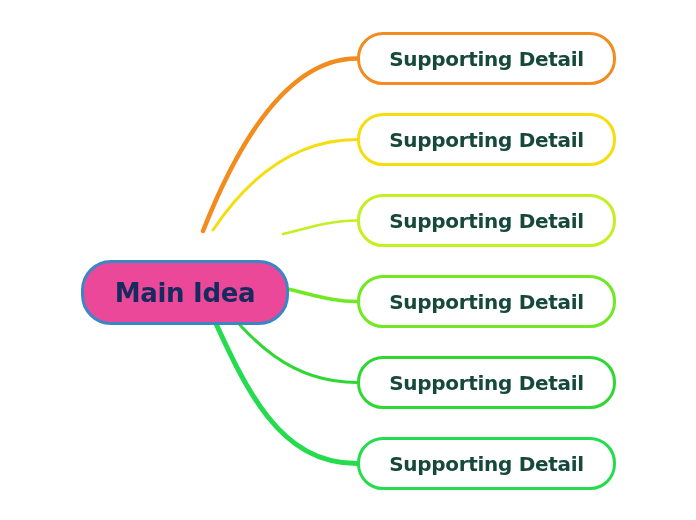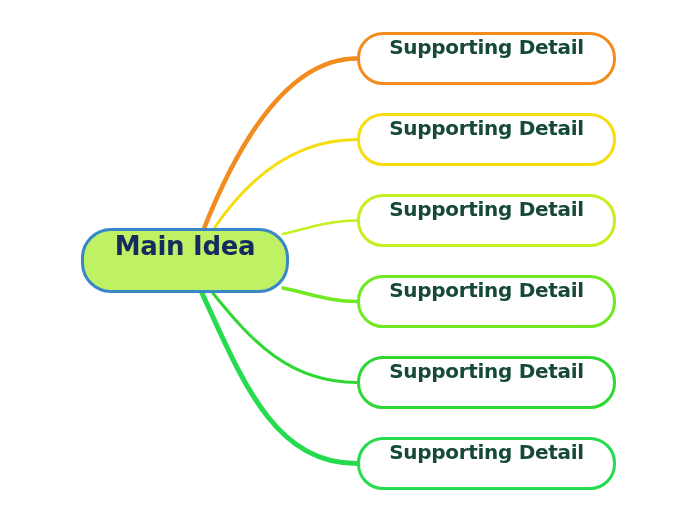--- a/index.html
+++ b/index.html
@@ -20,21 +20,21 @@
     left: 0;
     top: 0;
     width: 696px;
     height: 520px;
     z-index: 1;
   }
   .node {
     position: absolute;
     box-sizing: border-box;
     display: flex;
-    align-items: flex-start;
+    align-items: center;
     justify-content: center;
     background: #ffffff;
     z-index: 2;
   }
   .main-node {
     left: 81px;
     top: 228px;
     width: 208px;
     height: 65px;
     border: 3px solid #3a87c6;
@@ -68,21 +68,21 @@
 
   <svg class="curves" viewBox="0 0 696 520" xmlns="http://www.w3.org/2000/svg">
     <path d="M 203 231 C 235 150 285 58.5 357 58.5" fill="none" stroke-width="4.5" stroke-linecap="round" stroke="#f28c1e"></path>
     <path d="M 213 230 C 248 178 295 139.5 357 139.5" fill="none" stroke-width="3" stroke-linecap="round" stroke="#f6dd0f"></path>
     <path d="M 283 234 C 308 228 330 220.5 357 220.5" fill="none" stroke-width="2.5" stroke-linecap="round" stroke="#c4ef20"></path>
     <path d="M 283 288 C 308 293 330 301.5 357 301.5" fill="none" stroke-width="3.5" stroke-linecap="round" stroke="#70e822"></path>
     <path d="M 212 292 C 252 342 290 382.5 357 382.5" fill="none" stroke-width="3" stroke-linecap="round" stroke="#2fd732"></path>
     <path d="M 202 293 C 243 383 275 463.5 357 463.5" fill="none" stroke-width="5" stroke-linecap="round" stroke="#24dc4e"></path>
   </svg>
 
-  <div class="node main-node" style="border-color: rgb(58, 135, 198); background-color: #bef264;">
+  <div class="node main-node" style="border-color: rgb(58, 135, 198); background-color: #ec4899; margin-top: 32px;">
     <span class="label" style="color: rgb(21, 42, 94);">Main Idea</span>
   </div>
 
   <div class="node detail-node" style="top: 32px; border-color: rgb(242, 140, 30); background-color: rgb(255, 255, 255);">
     <span class="label" style="color: rgb(23, 73, 58);">Supporting Detail</span>
   </div>
 
   <div class="node detail-node" style="top: 113px; border-color: rgb(246, 221, 15); background-color: rgb(255, 255, 255);">
     <span class="label" style="color: rgb(23, 73, 58);">Supporting Detail</span>
   </div>

